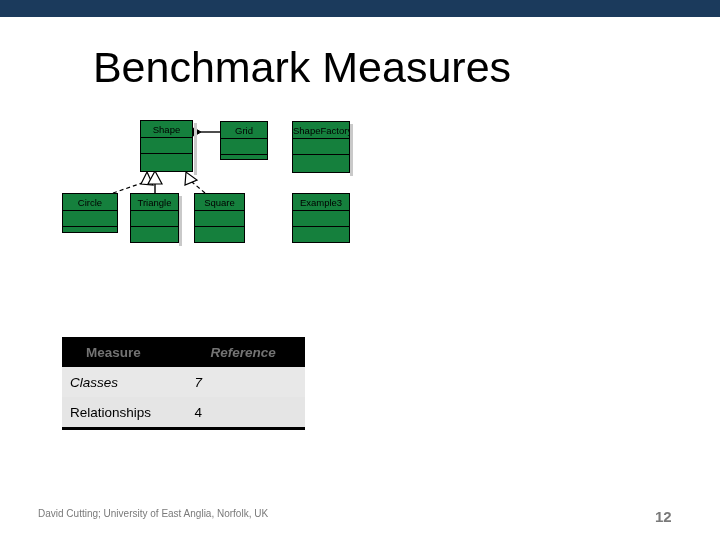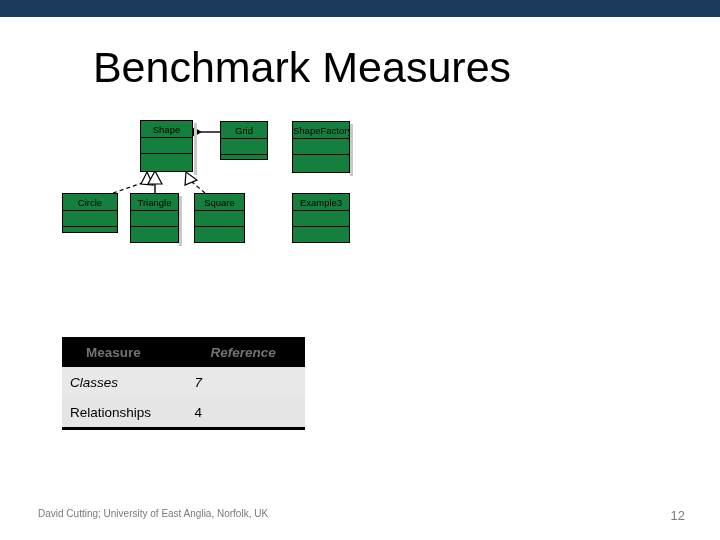--- a/index.html
+++ b/index.html
@@ -130,23 +130,24 @@
     top: 508px;
     font-size: 10px;
     color: #7a7a7a;
     white-space: nowrap;
   }
   #page-number {
     position: absolute;
     left: 655px;
     top: 508px;
     width: 30px;
-    text-align: right;
-    font-size: 13px;
+    text-align: left;
+    font-size: 15px;
     color: #7a7a7a;
+    font-weight: bold;
   }
 </style>
 </head>
 <body>
 
 <div id="slide">
 
   <div id="top-bar"></div>
 
   <div id="slide-title">Benchmark Measures</div>

